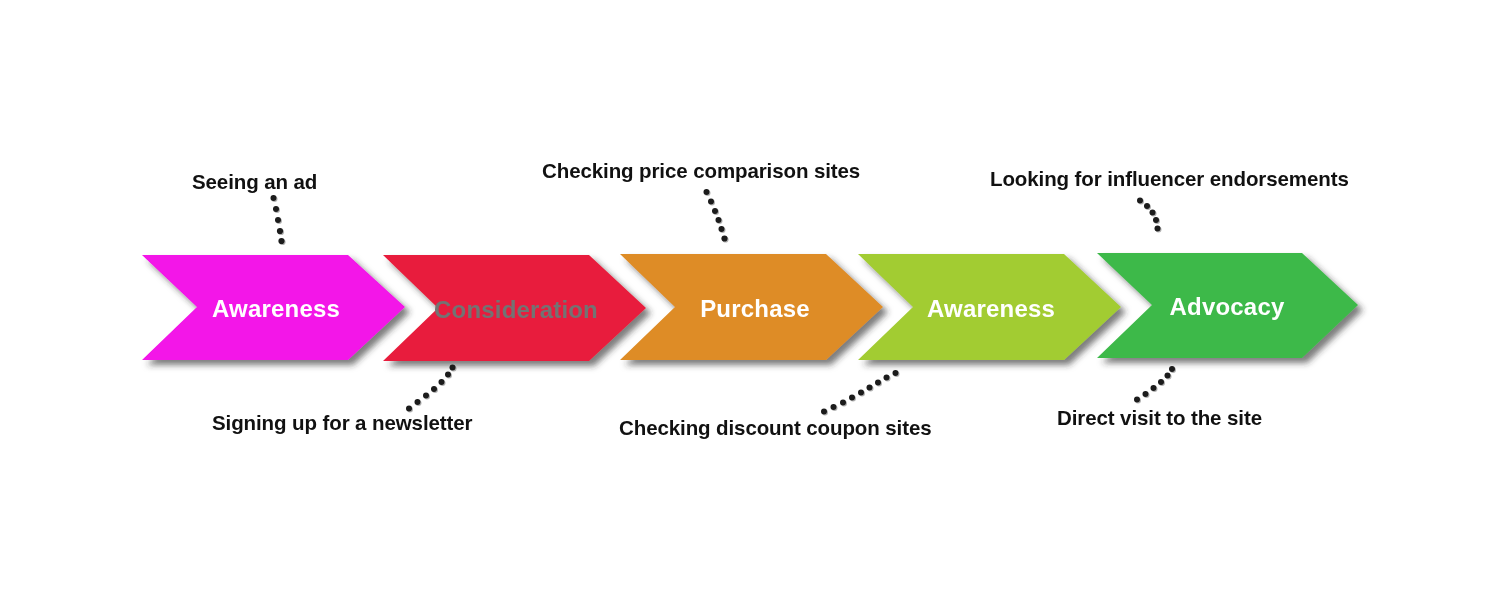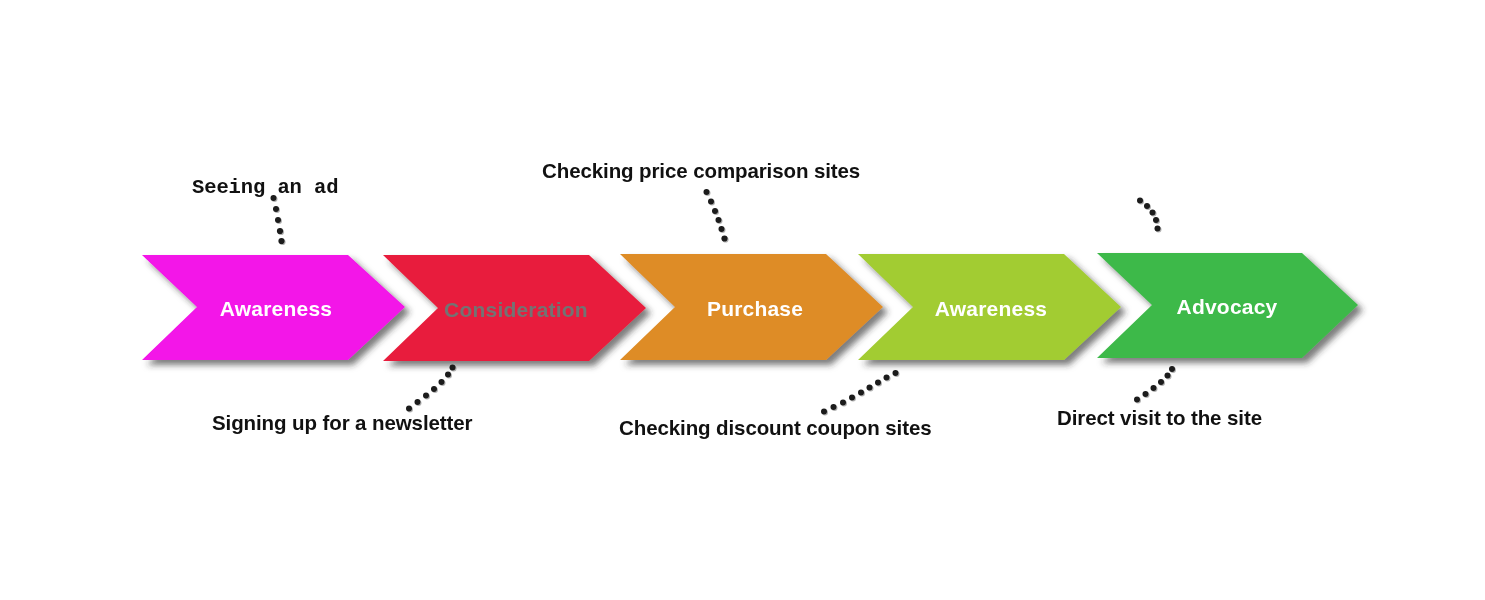--- a/index.html
+++ b/index.html
@@ -32,21 +32,21 @@
     height: 600px;
     display: block;
   }
 
   
   .stage-label {
     position: absolute;
     color: #ffffff;
     font-family: "Liberation Sans", sans-serif;
     font-weight: bold;
-    font-size: 21px;
+    font-size: 24px;
     letter-spacing: 0.2px;
     white-space: nowrap;
     text-align: center;
     transform: translate(-50%, -50%);
     pointer-events: none;
   }
 
   
   .touchpoint {
     position: absolute;
@@ -147,24 +147,25 @@
   <div class="stage-label" style="left: 276px; top: 309px; color: rgb(255, 255, 255);">Awareness</div>
 
   <div class="stage-label" style="left: 516px; top: 310px; color: #737373;">Consideration</div>
 
   <div class="stage-label" style="left: 755px; top: 309px; color: rgb(255, 255, 255);">Purchase</div>
 
   <div class="stage-label" style="left: 991px; top: 309px; color: rgb(255, 255, 255);">Awareness</div>
 
   <div class="stage-label" style="left: 1227px; top: 307px; color: rgb(255, 255, 255);">Advocacy</div>
 
-  <div class="touchpoint t-left" style="left: 192px; top: 188px; color: rgb(17, 17, 17); font-family: Liberation Mono, monospace;">Seeing an ad</div>
+  <div class="touchpoint t-left" style="left: 192px; top: 182px; color: rgb(17, 17, 17);">Seeing an ad</div>
 
   <div class="touchpoint t-left" style="left: 212px; top: 423px; color: rgb(17, 17, 17);">Signing up for a newsletter</div>
 
   <div class="touchpoint t-left" style="left: 542px; top: 171px; color: rgb(17, 17, 17);">Checking price comparison sites</div>
 
   <div class="touchpoint t-left" style="left: 619px; top: 428px; color: rgb(17, 17, 17);">Checking discount coupon sites</div>
 
+  <div class="touchpoint t-left" style="left: 990px; top: 179px; color: rgb(17, 17, 17);">Looking for influencer endorsements</div>
 
   <div class="touchpoint t-left" style="left: 1057px; top: 418px; color: rgb(17, 17, 17);">Direct visit to the site</div>
 
 </div>
 
 </body></html>

